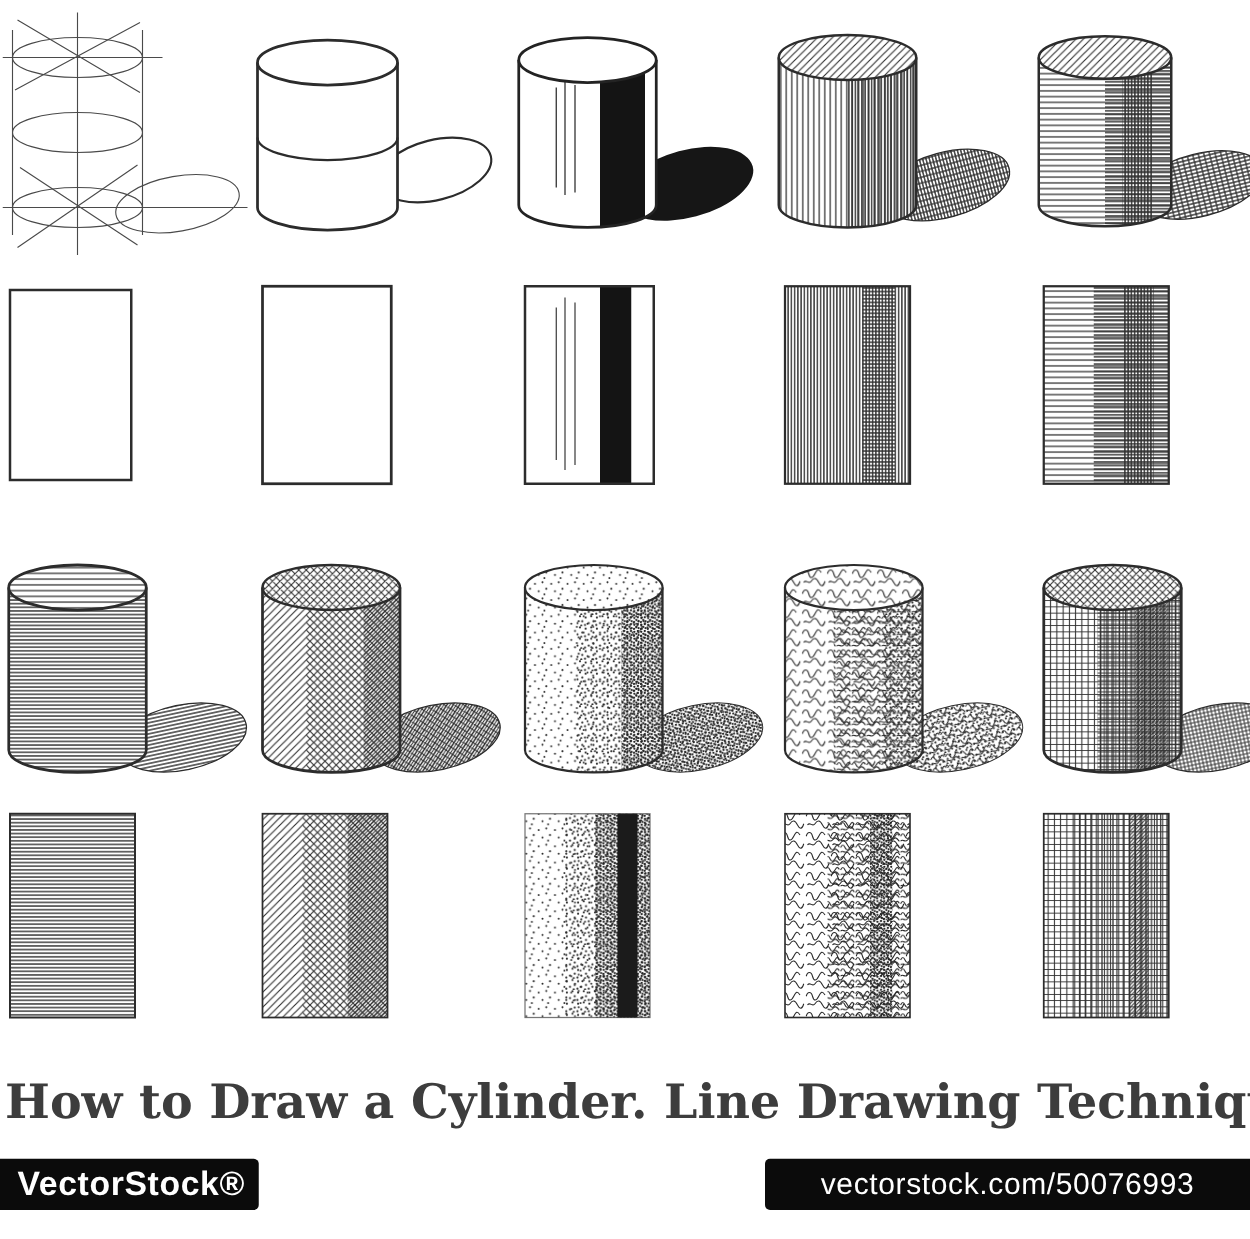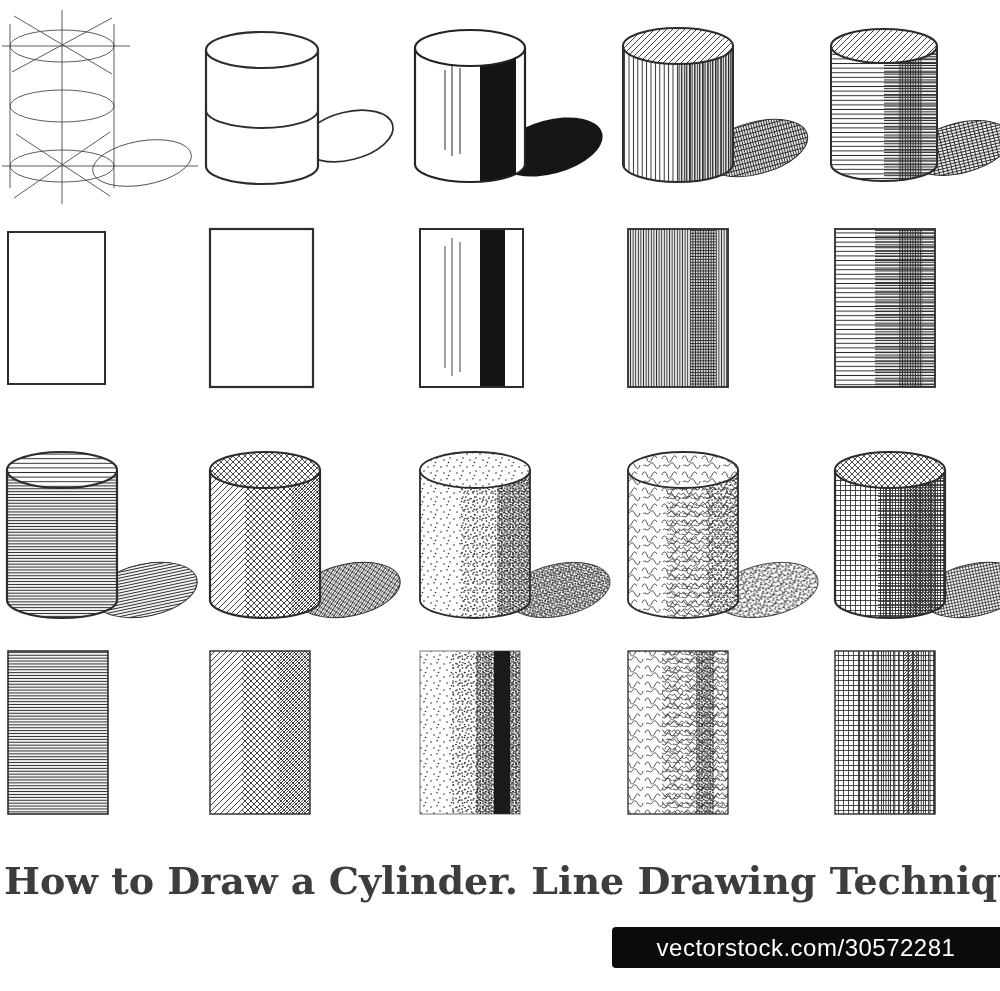--- a/index.html
+++ b/index.html
@@ -326,17 +326,20 @@
       <rect x="4" y="3" width="100" height="163" fill="url(#pGrid)"></rect>
       <rect x="28" y="3" width="76" height="163" fill="url(#pVert)"></rect>
       <rect x="72" y="3" width="16" height="163" fill="url(#pDiagD)"></rect>
       <rect x="4" y="3" width="100" height="163" fill="none" stroke="#2c2c2c" stroke-width="1.4"></rect>
     </svg>
 
   </div>
 
   <div class="title">How to Draw a Cylinder. Line Drawing Techniques</div>
 
+  <div class="wm-bar wm-left">
+    <span class="wm-brand">VectorStock®</span>
+  </div>
   <div class="wm-bar wm-right">
-    <span class="wm-ref">vectorstock.com/30572281</span>
+    <span class="wm-ref">vectorstock.com/50076993</span>
   </div>
 
 </div>
 
 </body></html>

